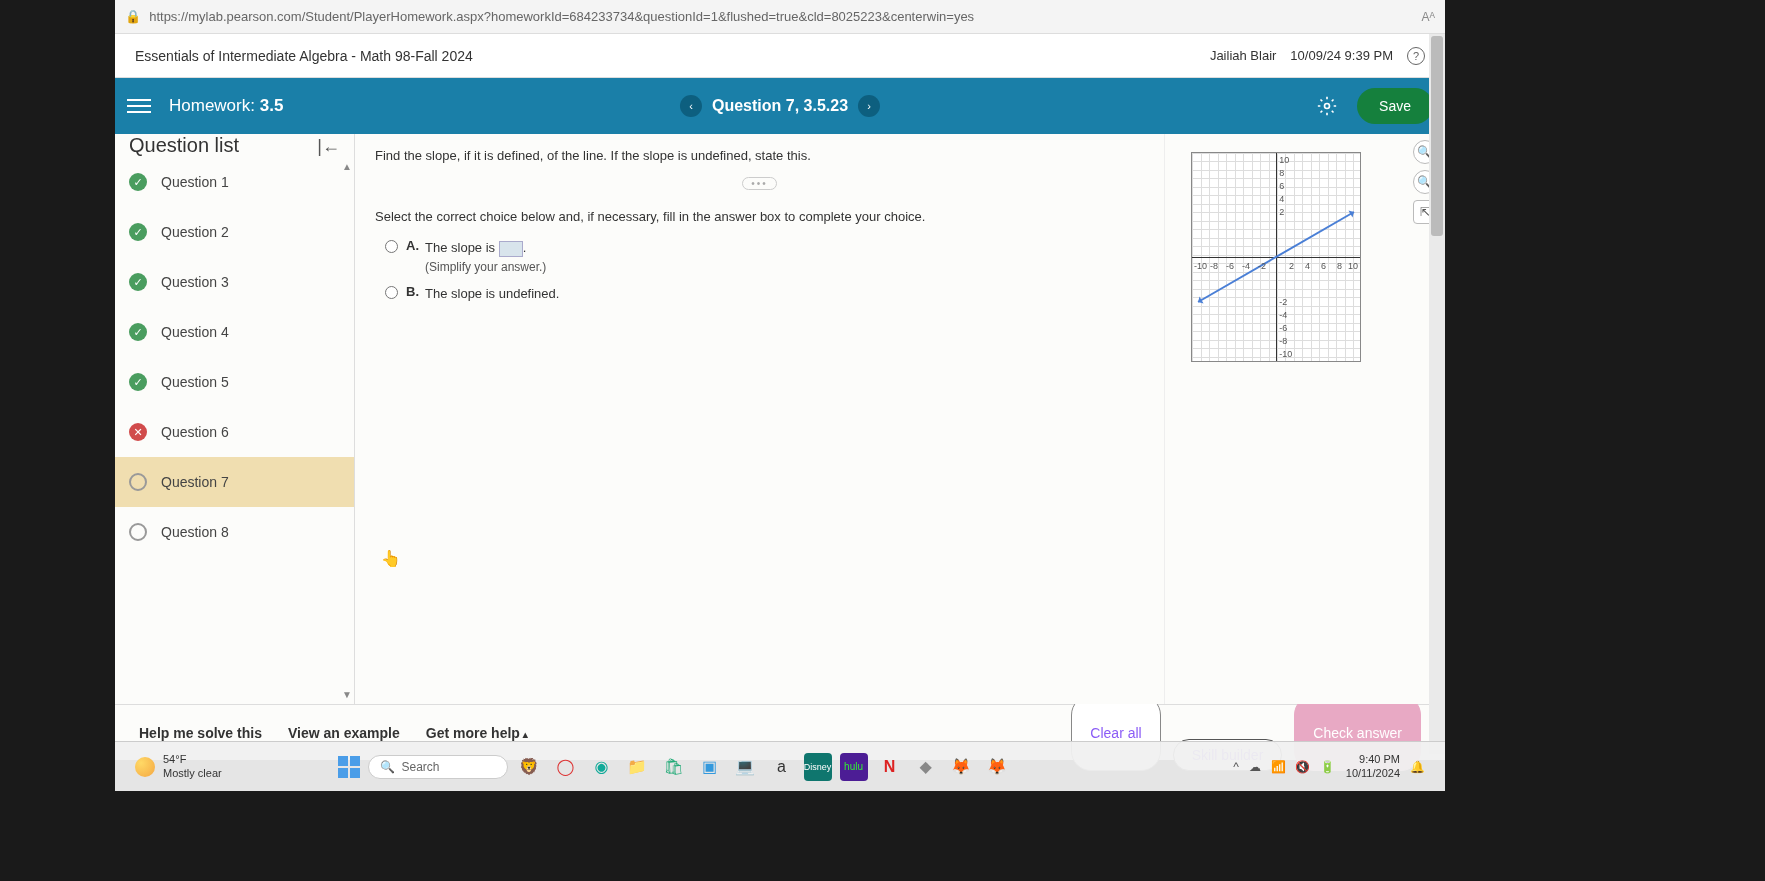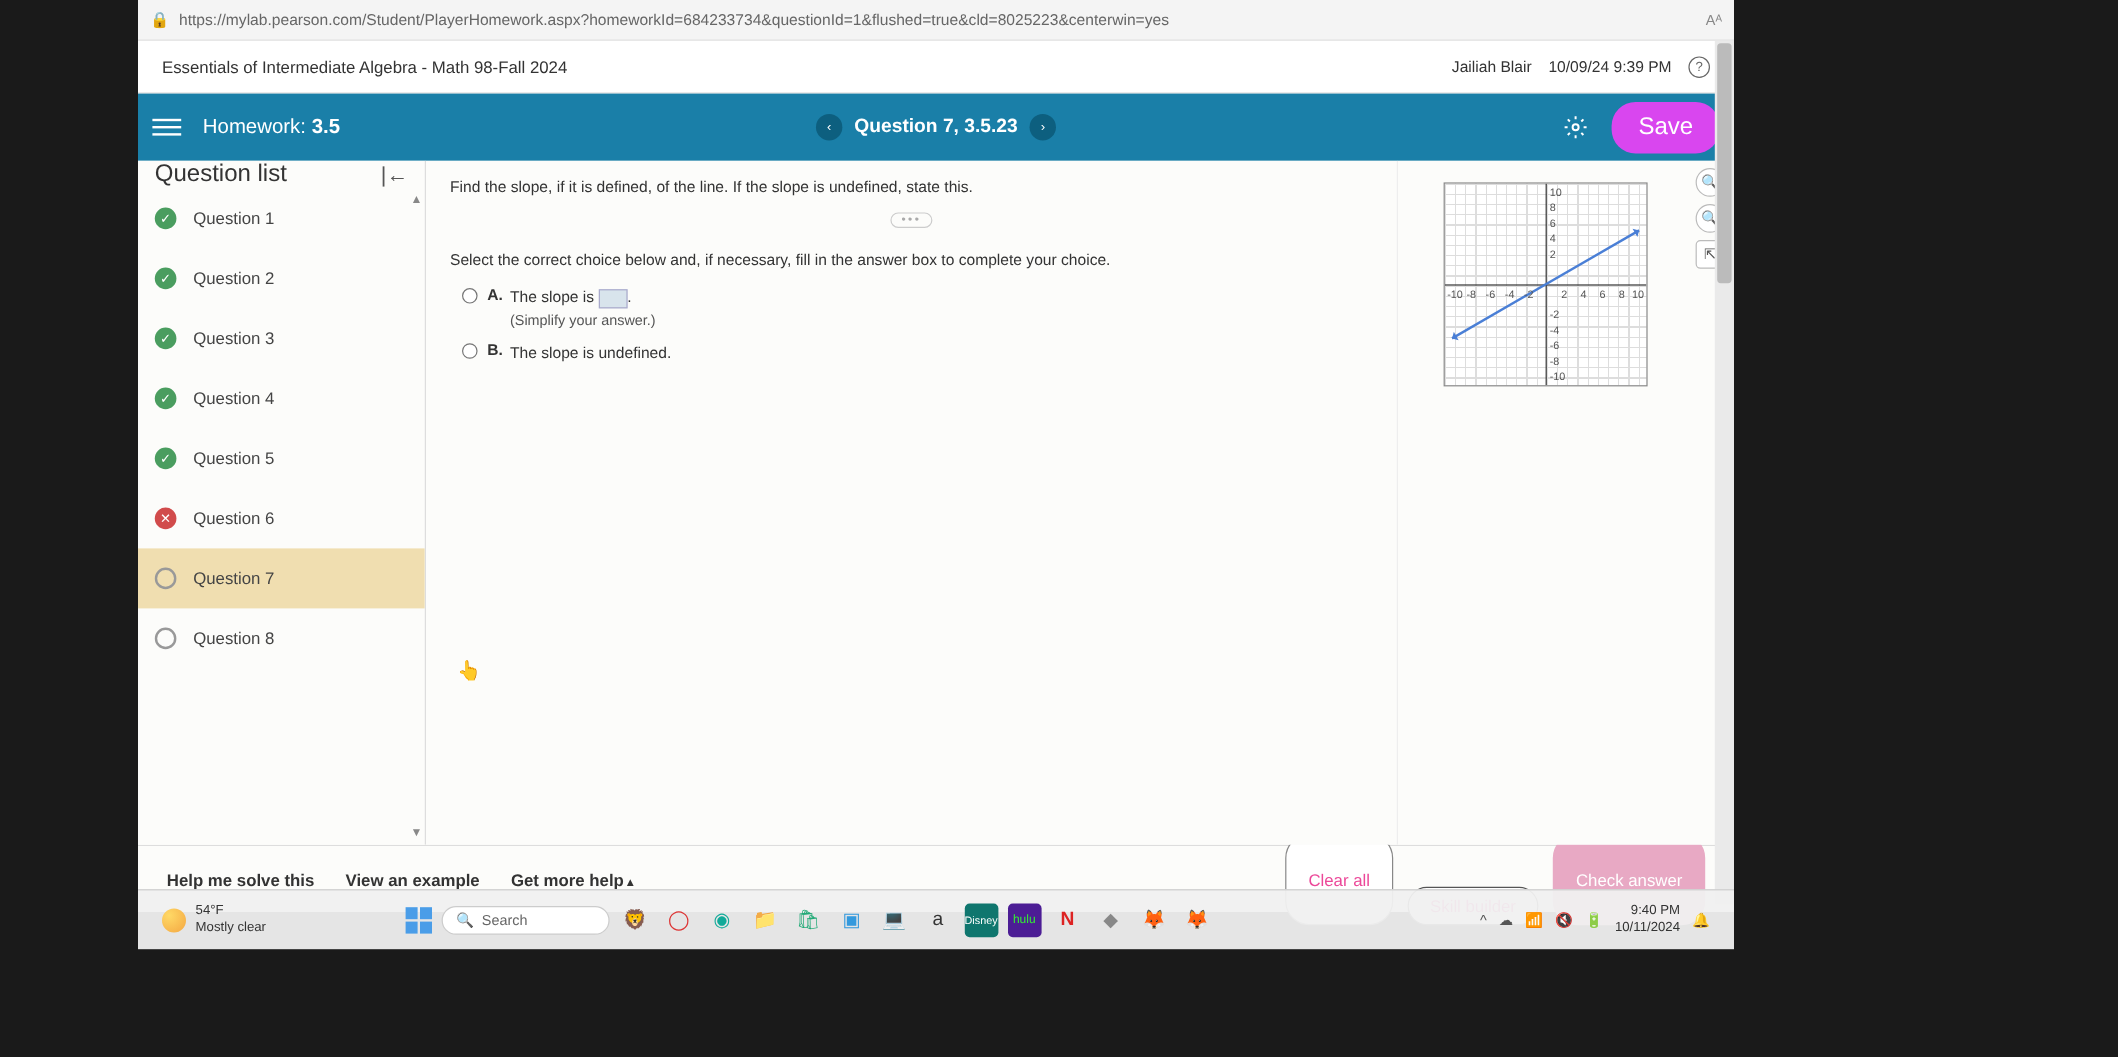--- a/index.html
+++ b/index.html
@@ -20,21 +20,21 @@
 .hamburger span { height: 2px; background: #fff; }
 .hw-title { font-size: 17px; }
 .hw-title strong { font-weight: bold; }
 .nav-center { margin-left: auto; margin-right: auto; display: flex; align-items: center; gap: 10px; position: absolute; left: 50%; transform: translateX(-50%); }
 .nav-btn { width: 22px; height: 22px; border-radius: 50%; background: #0d5f7f; color: #fff; display: flex; align-items: center; justify-content: center; font-size: 11px; cursor: pointer; }
 .q-label { font-size: 16px; font-weight: bold; }
 .hw-right { margin-left: auto; display: flex; align-items: center; gap: 20px; font-size: 13px; }
 .scores { line-height: 1.4; }
 .scores .circ { display: inline-block; width: 12px; height: 12px; border: 2px solid #fff; border-radius: 50%; vertical-align: middle; margin-right: 4px; }
 .gear { width: 20px; height: 20px; cursor: pointer; }
-.save-btn { background: #d946ef; color: #fff; border: none; padding: 10px 22px; border-radius: 20px; font-size: 20px; cursor: pointer; }
+.save-btn { background: #15803d; color: #fff; border: none; padding: 10px 22px; border-radius: 20px; font-size: 14px; cursor: pointer; }
 
 .main { flex: 1; display: flex; overflow: hidden; position: relative; background: #fcfcfa; }
 
 .sidebar { width: 240px; background: #fcfcfa; border-right: 1px solid #ddd; display: flex; flex-direction: column; }
 .sidebar-head { display: flex; align-items: flex-end; padding: 0 14px; }
 .sidebar-head h2 { font-size: 20px; font-weight: normal; color: #333; }
 .collapse-icon { margin-left: auto; font-size: 18px; color: #555; cursor: pointer; }
 .qlist { flex: 1; overflow-y: auto; position: relative; }
 .qitem { display: flex; align-items: center; padding: 16px 14px; cursor: pointer; font-size: 14px; color: #444; }
 .qitem.active { background: #f0deb0; }
@@ -55,38 +55,38 @@
 .choice input[type=radio] { margin-right: 8px; margin-top: 2px; }
 .choice .letter { margin-right: 6px; font-weight: bold; }
 .choice .body { line-height: 1.5; }
 .answer-box { display: inline-block; width: 24px; height: 16px; background: #d8e4ec; border: 1px solid #aac; vertical-align: middle; }
 .simplify { display: block; font-size: 12px; color: #555; }
 
 .graph-area { width: 280px; padding: 10px; position: relative; }
 .graph-tools { position: absolute; right: 8px; top: 6px; display: flex; flex-direction: column; gap: 6px; }
 .tool { width: 24px; height: 24px; border: 1px solid #bbb; border-radius: 50%; background: #fff; display: flex; align-items: center; justify-content: center; font-size: 12px; color: #555; cursor: pointer; }
 .tool.square { border-radius: 4px; }
-.graph-canvas { width: 170px; height: 170px; border: 1px solid #888; background: #fff; position: relative; margin: 8px 28px; overflow: hidden;
+.graph-canvas { width: 170px; height: 210px; border: 1px solid #888; background: #fff; position: relative; margin: 8px 16px; overflow: hidden;
   background-image: repeating-linear-gradient(to right, #ddd 0, #ddd 1px, transparent 1px, transparent 8.5px),
                     repeating-linear-gradient(to bottom, #ddd 0, #ddd 1px, transparent 1px, transparent 8.5px);
 }
 .axis-x { position: absolute; left: 0; right: 0; top: 50%; height: 1px; background: #333; }
 .axis-y { position: absolute; top: 0; bottom: 0; left: 50%; width: 1px; background: #333; }
 .slope-line { position: absolute; width: 180px; height: 2px; background: #4a7fd6; top: 50%; left: 50%; transform: translate(-50%, -50%) rotate(-30deg); }
 .slope-line::before, .slope-line::after { content: ''; position: absolute; width: 0; height: 0; border: 4px solid transparent; }
 .slope-line::before { left: -4px; border-right-color: #4a7fd6; top: -3px; }
 .slope-line::after { right: -4px; border-left-color: #4a7fd6; top: -3px; }
 .axis-label { position: absolute; font-size: 9px; color: #555; }
 .drag-handle { position: absolute; right: -8px; top: 48%; font-size: 10px; color: #aaa; writing-mode: vertical-lr; cursor: col-resize; letter-spacing: -2px; }
 
 .footer { height: 56px; background: #fcfcfa; border-top: 1px solid #ddd; display: flex; align-items: center; padding: 0 24px; gap: 26px; }
 .footer-link { font-size: 14px; color: #333; cursor: pointer; font-weight: bold; }
 .footer-link.caret::after { content: ' \25B4'; font-size: 10px; }
 .footer-right { margin-left: auto; display: flex; gap: 12px; }
-.pill { padding: 7px 18px; border-radius: 20px; font-size: 14px; cursor: pointer; border: 1.5px solid #888; background: #fff; color: #ec4899; }
+.pill { padding: 7px 18px; border-radius: 20px; font-size: 14px; cursor: pointer; border: 1.5px solid #888; background: #fff; color: #8b5cf6; }
 .pill.skill { border-color: #555; margin-top: 44px; }
 .pill.check { background: #e8a9c4; border-color: #e8a9c4; color: #fff; }
 
 .taskbar { position: absolute; left: 115px; bottom: 90px; width: 1330px; height: 50px; background: rgba(240,240,240,0.95); border-top: 1px solid #ccc; display: flex; align-items: center; padding: 0 20px; gap: 10px; }
 .weather { display: flex; align-items: center; gap: 8px; font-size: 11px; color: #333; }
 .weather-icon { width: 20px; height: 20px; background: radial-gradient(circle at 30% 30%, #ffd966, #f4a742); border-radius: 50%; position: relative; }
 .weather-text { line-height: 1.2; }
 .task-center { margin: 0 auto; display: flex; align-items: center; gap: 8px; }
 .win-btn { width: 22px; height: 22px; display: grid; grid-template-columns: 1fr 1fr; grid-template-rows: 1fr 1fr; gap: 2px; cursor: pointer; }
 .win-btn span { background: #4a9de8; }

